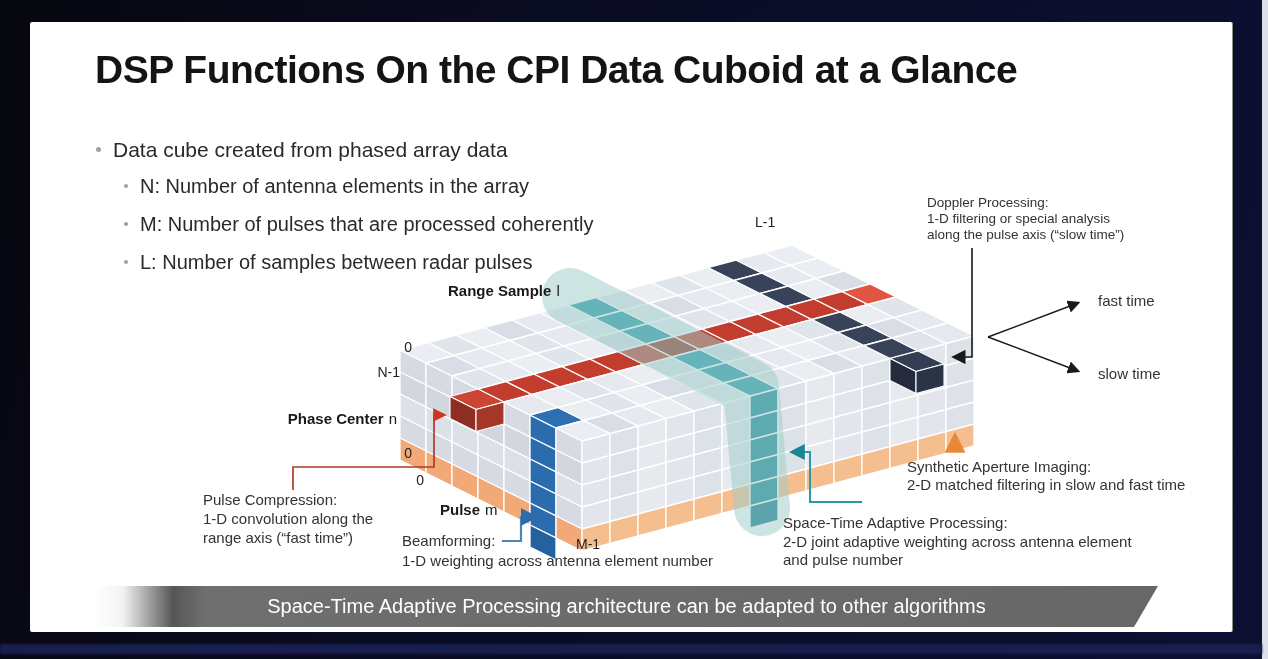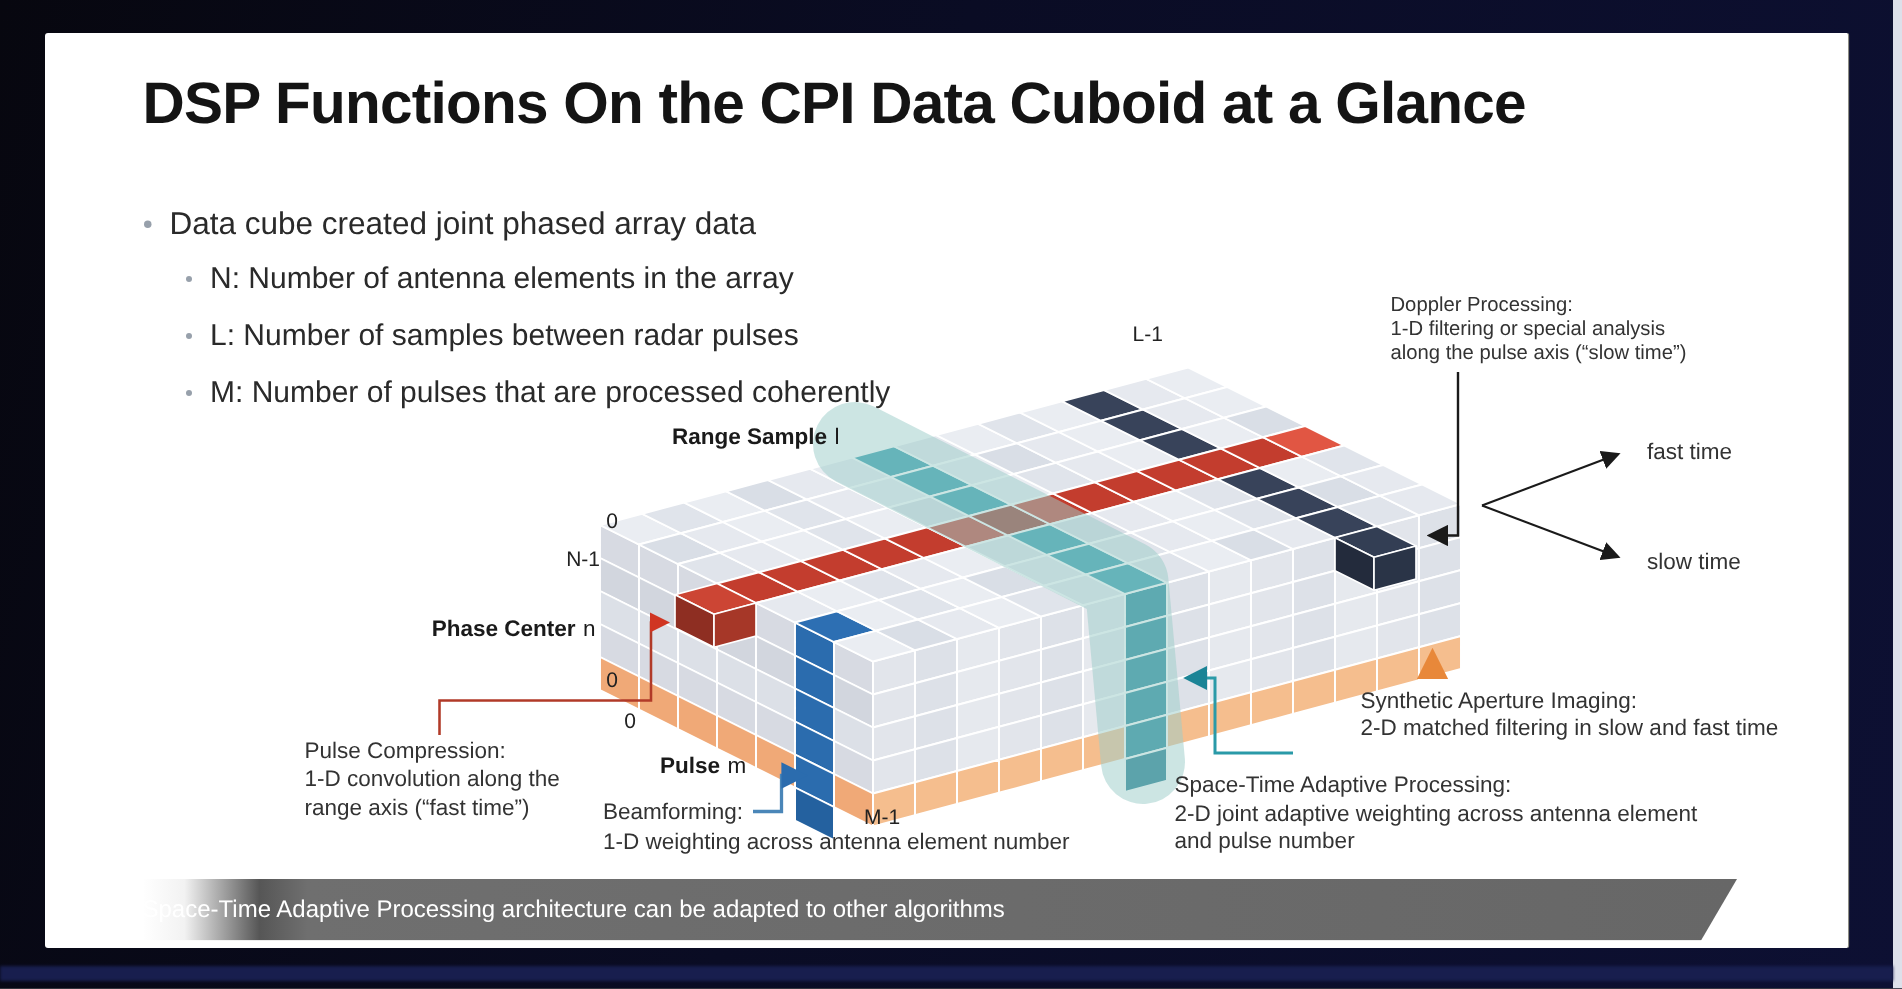--- a/index.html
+++ b/index.html
@@ -13,52 +13,52 @@
   .title{position:absolute;left:65px;top:26px;font-size:39px;font-weight:bold;color:#141414;letter-spacing:-0.5px;}
   .bullets{position:absolute;left:66px;top:116px;color:#2a2a2a;}
   .b-row{display:flex;align-items:flex-start;}
   .b1{font-size:21px;margin:0 0 13px 0;}
   .b2{font-size:20px;margin:0 11px 15px 28px;}
   .dot{width:5px;height:5px;border-radius:50%;background:#97a0ab;margin:9px 12px 0 0;flex:0 0 auto;}
   .dot.sm{width:4px;height:4px;margin-top:9px;}
   .banner{position:absolute;left:65px;top:564px;width:1063px;height:41px;
           background:linear-gradient(90deg,#ffffff 0px,#f2f2f2 28px,#565656 78px,#6f6f6f 110px,#676767 100%);
           clip-path:polygon(0 0,100% 0,calc(100% - 24px) 100%,0 100%);
-          color:#ffffff;font-size:16px;line-height:41px;}
+          color:#ffffff;font-size:20px;text-align:center;line-height:41px;}
   svg.diagram{position:absolute;left:0;top:0;}
   text{font-family:"Liberation Sans",sans-serif;}
   .ann{font-size:15px;fill:#333333;}
   .ann-sm{font-size:13.5px;fill:#333333;}
   .axis{font-size:14px;fill:#222222;}
   .axisb{font-size:15px;font-weight:bold;fill:#1a1a1a;}
   .axis-var{font-weight:normal;}
 </style>
 </head>
 <body>
 
 <div class="stage">
   <div class="slide">
     <div class="title">DSP Functions On the CPI Data Cuboid at a Glance</div>
 
     <div class="bullets">
       <div class="b-row b1">
         <span class="dot"></span>
-        <span>Data cube created joint phased array data</span>
+        <span>Data cube created from phased array data</span>
       </div>
       <div class="b-row b2">
         <span class="dot sm"></span>
         <span>N: Number of antenna elements in the array</span>
       </div>
       <div class="b-row b2">
         <span class="dot sm"></span>
-        <span>L: Number of samples between radar pulses</span>
+        <span>M: Number of pulses that are processed coherently</span>
       </div>
       <div class="b-row b2">
         <span class="dot sm"></span>
-        <span>M: Number of pulses that are processed coherently</span>
+        <span>L: Number of samples between radar pulses</span>
       </div>
     </div>
 
     <div class="banner">
       <span>Space-Time Adaptive Processing architecture can be adapted to other algorithms</span>
     </div>
   </div>
 
   <svg class="diagram" width="1268" height="659" viewBox="0 0 1268 659">
     <defs>

